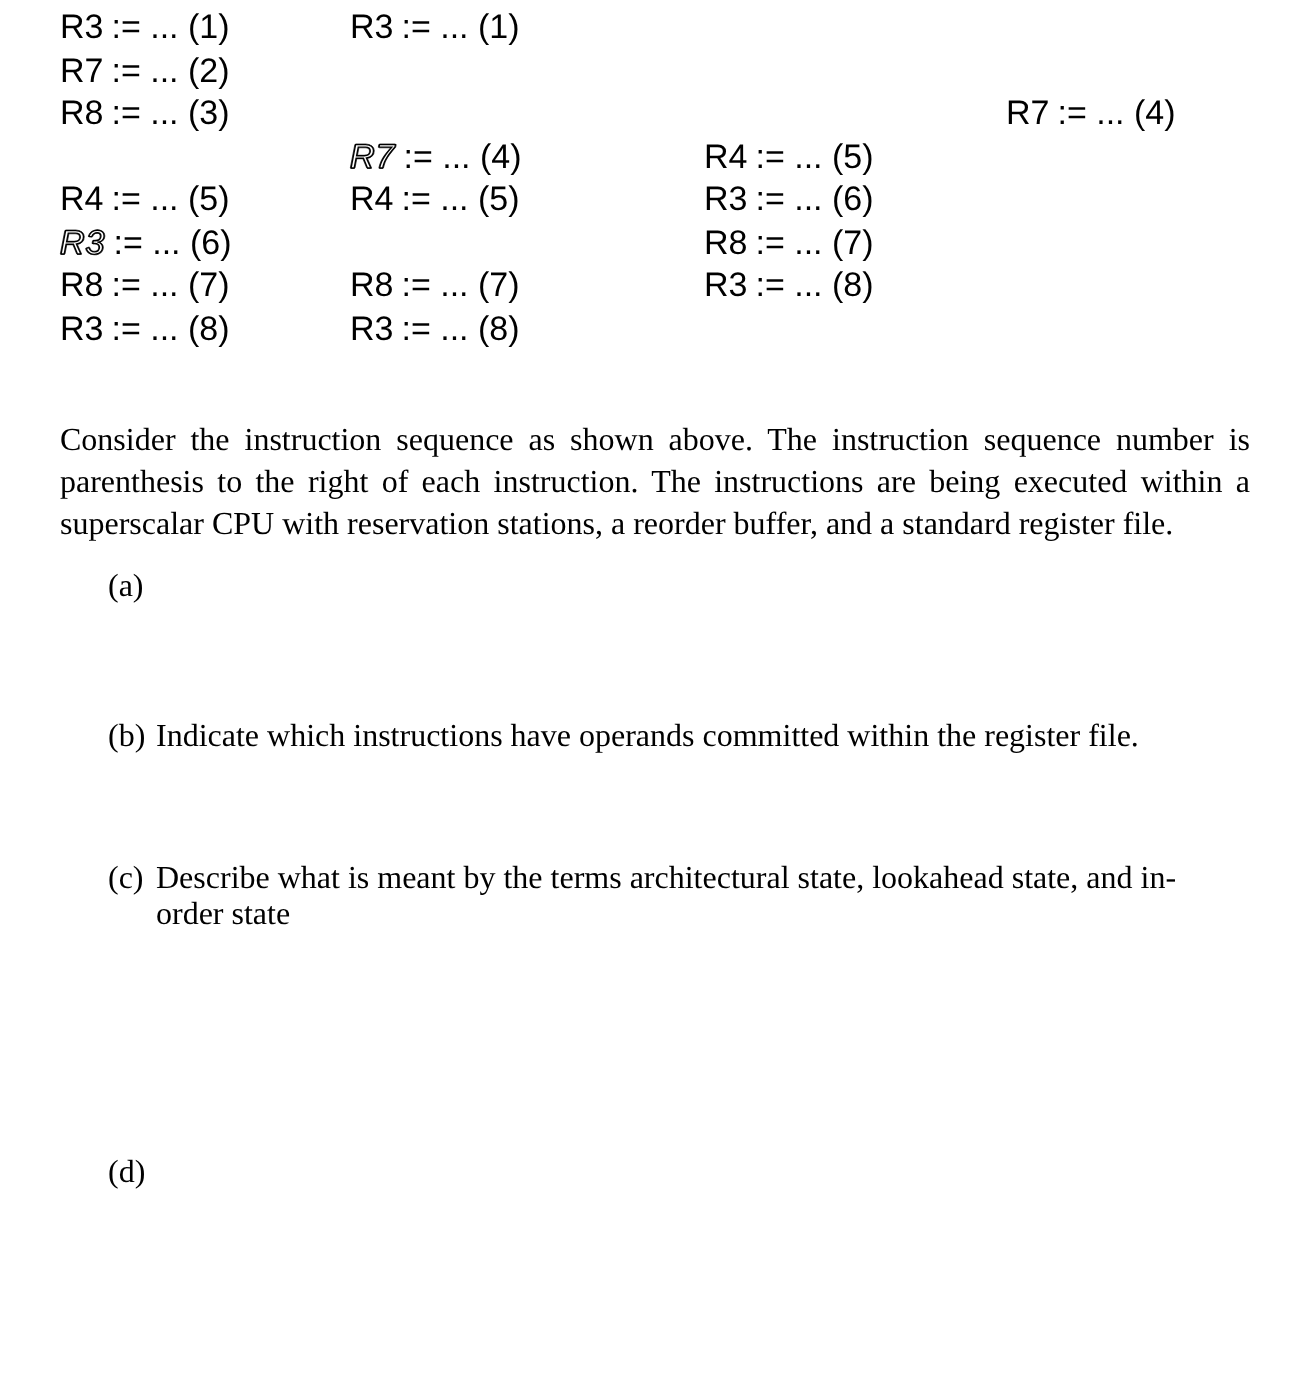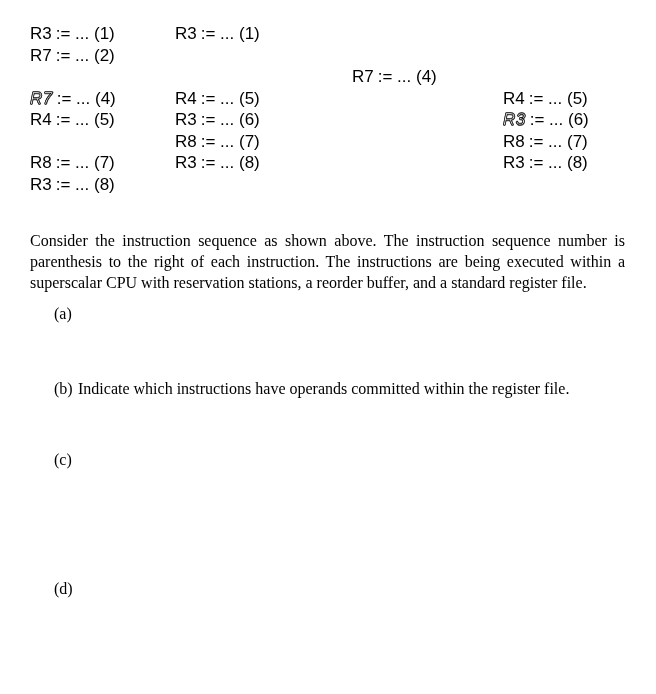--- a/index.html
+++ b/index.html
@@ -12,21 +12,21 @@
     grid-template-columns:145px 177px 151px 153px;
     padding-left:30px;
     font-family:"Liberation Sans","DejaVu Sans",sans-serif;
   }
   .thead{font-size:17.5px;line-height:20px;}
   .hcell{text-align:center;}
   .hcell.h1{text-align:left;}
   .hcell.h2{width:140px;}
   .hcell.h3{width:97px;}
   .hcell.h4{width:108px;}
-  .tbody{margin-top:20px;grid-auto-rows:21.5px;font-size:17px;line-height:21.5px;}
+  .tbody{grid-auto-rows:21.5px;font-size:17px;line-height:21.5px;}
   .cell{white-space:nowrap;}
   .reg{margin-right:4px;}
   .reg[data-style="outline"]{
     font-style:italic;
     color:#ffffff;
     -webkit-text-stroke:0.7px #000;
     text-shadow:-0.6px 0 #555,0.6px 0 #555,0 -0.6px #555,0 0.6px #555;
     letter-spacing:0.5px;
   }
 
@@ -63,20 +63,21 @@
     <div class="cell"><span class="reg">R3</span><span>:= ... (1)</span></div>
     <div class="cell"><span class="reg">R3</span><span>:= ... (1)</span></div>
     <div class="cell"><span class="reg"></span><span></span></div>
     <div class="cell"><span class="reg"></span><span></span></div>
 
     <div class="cell"><span class="reg">R7</span><span>:= ... (2)</span></div>
     <div class="cell"><span class="reg"></span><span></span></div>
     <div class="cell"><span class="reg"></span><span></span></div>
     <div class="cell"><span class="reg"></span><span></span></div>
 
+    <div class="cell"><span class="reg">R8</span><span>:= ... (3)</span></div>
     <div class="cell"><span class="reg"></span><span></span></div>
     <div class="cell"><span class="reg"></span><span></span></div>
 
     <div class="cell"><span class="reg">R7</span><span>:= ... (4)</span></div>
     <div class="cell"><span class="reg"></span><span></span></div>
     <div class="cell"><span class="reg" data-style="outline">R7</span><span>:= ... (4)</span></div>
 
     <div class="cell"><span class="reg">R4</span><span>:= ... (5)</span></div>
     <div class="cell"><span class="reg"></span><span></span></div>
     <div class="cell"><span class="reg">R4</span><span>:= ... (5)</span></div>
@@ -104,19 +105,20 @@
     <span class="qlabel">(a)</span>
   </div>
 
   <div class="q qb">
     <span class="qlabel">(b)</span>
     <div class="qtext">Indicate which instructions have operands committed within the register file.</div>
   </div>
 
   <div class="q qc">
     <span class="qlabel">(c)</span>
+    <div class="qtext">Describe what is meant by the terms architectural state, lookahead state, and in-order state</div>
   </div>
 
   <div class="q qd">
     <span class="qlabel">(d)</span>
   </div>
 
 </div>
 
 </body></html>

